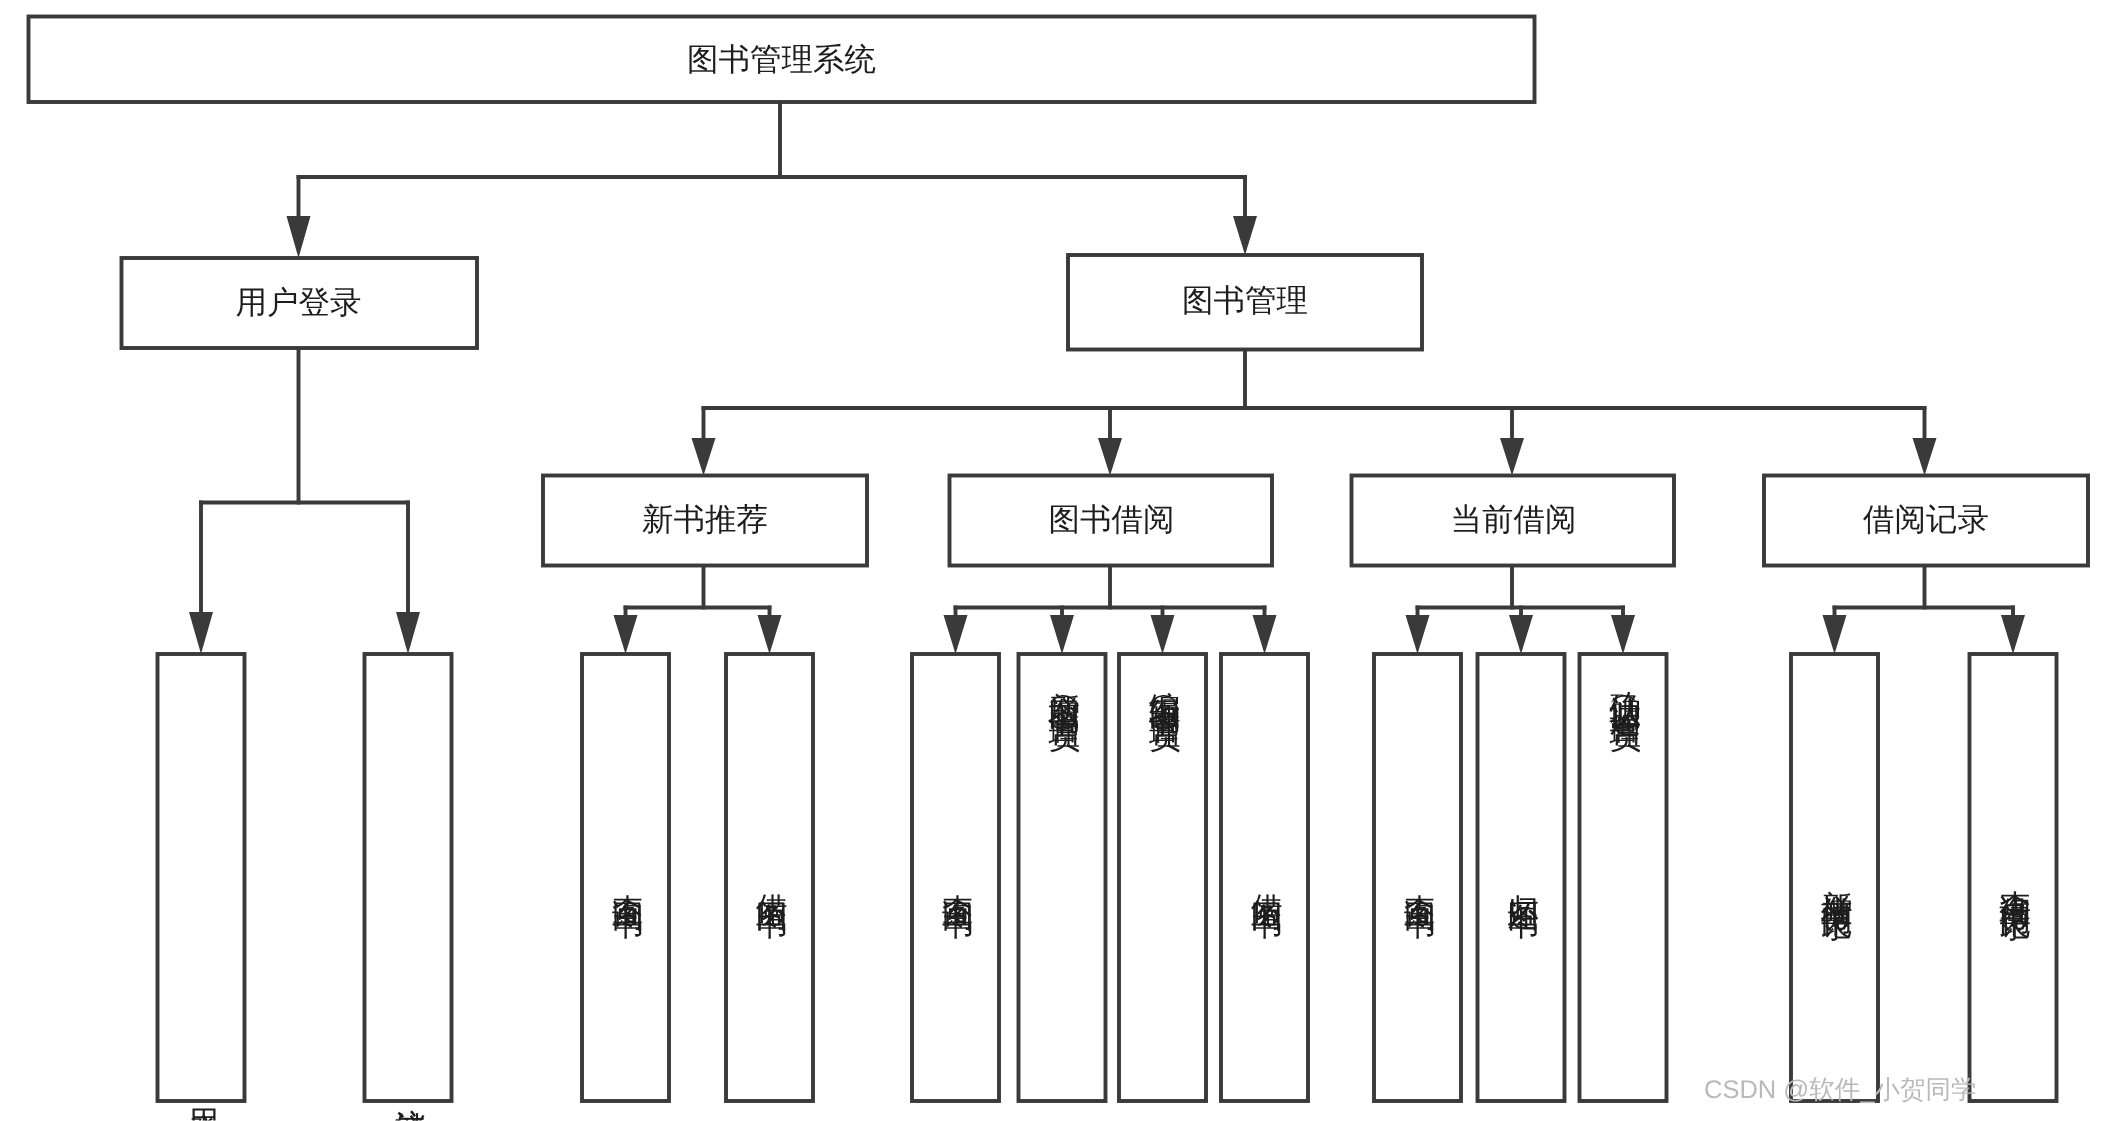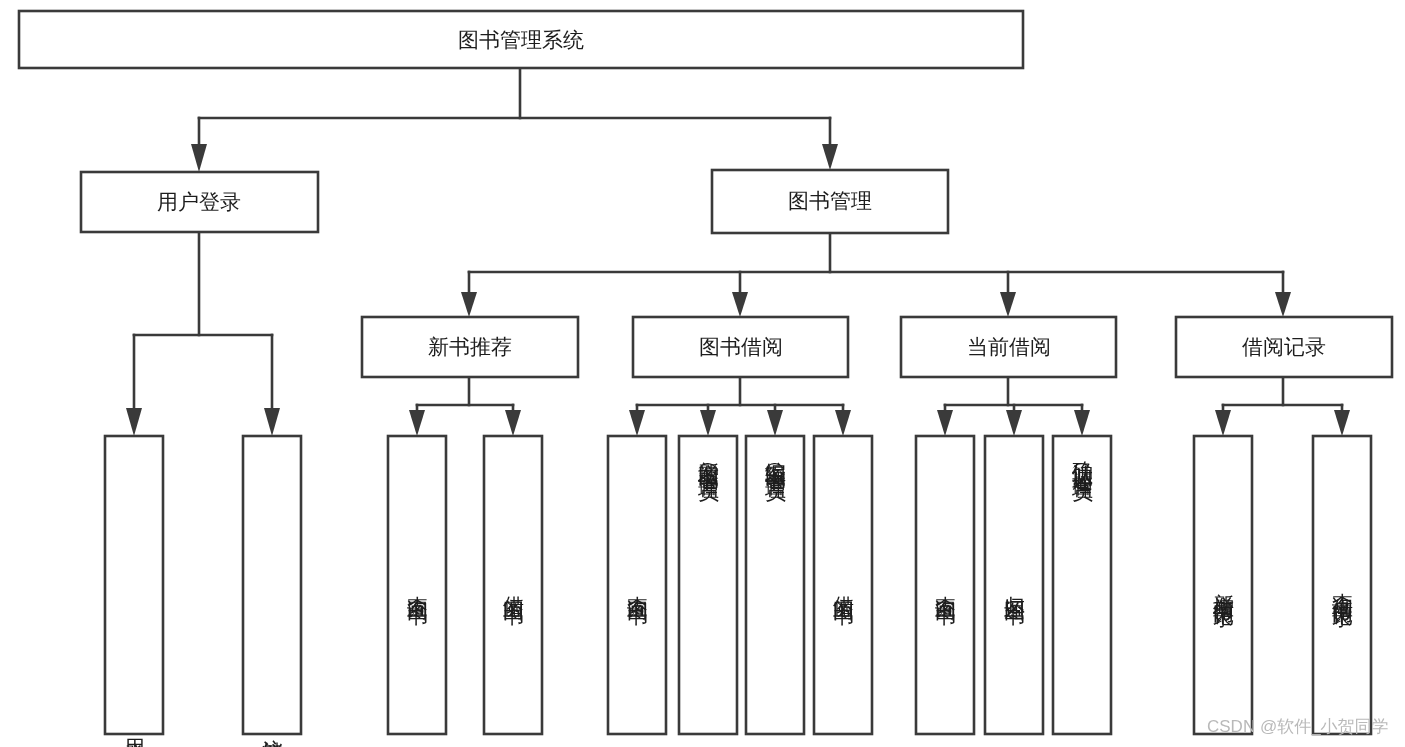--- a/index.html
+++ b/index.html
@@ -227,15 +227,15 @@
   <div class="vlabel align-top" style="left:746px; top:436px; width:58px; height:298px; padding-top:8px;">编辑图书（管理员）</div>
   <div class="vlabel" style="left:814px; top:436px; width:58px; height:298px;">借阅图书</div>
 
   <div class="vlabel" style="left:916px; top:436px; width:58px; height:298px;">查询图书</div>
   <div class="vlabel" style="left:985px; top:436px; width:58px; height:298px;">归还图书</div>
   <div class="vlabel align-top" style="left:1053px; top:436px; width:58px; height:298px; padding-top:8px;">确认归还（管理员）</div>
 
   <div class="vlabel" style="left:1194px; top:436px; width:58px; height:298px;">新增借阅记录</div>
   <div class="vlabel" style="left:1313px; top:436px; width:58px; height:298px;">查询借阅记录</div>
 
-  <div class="watermark" style="left:1207px; top:715px;">CSDN @软件_小贺同学</div>
+  <div class="watermark" style="left:1136px; top:715px;">CSDN @软件_小贺同学</div>
 
 </div>
 
 </body></html>

